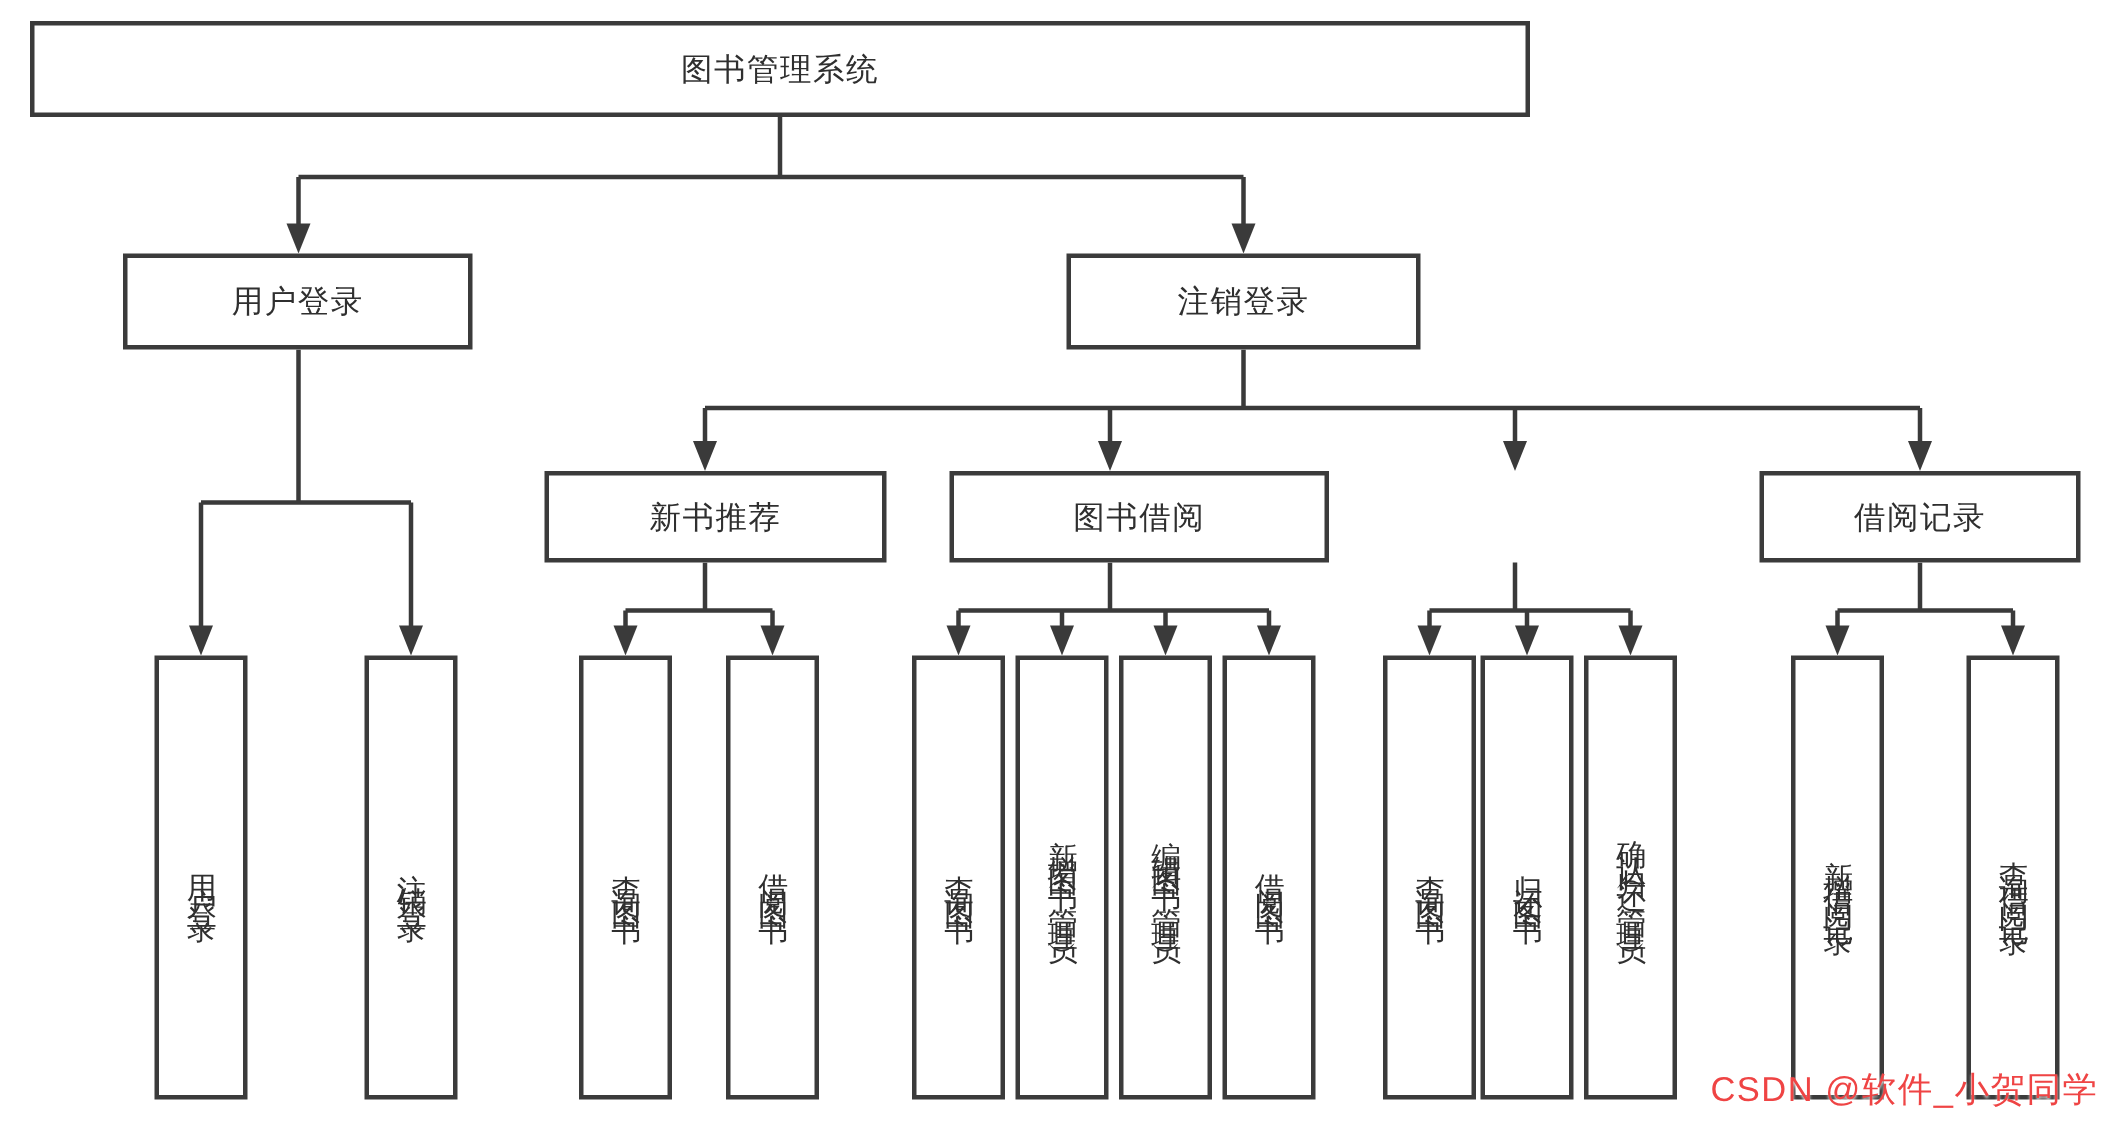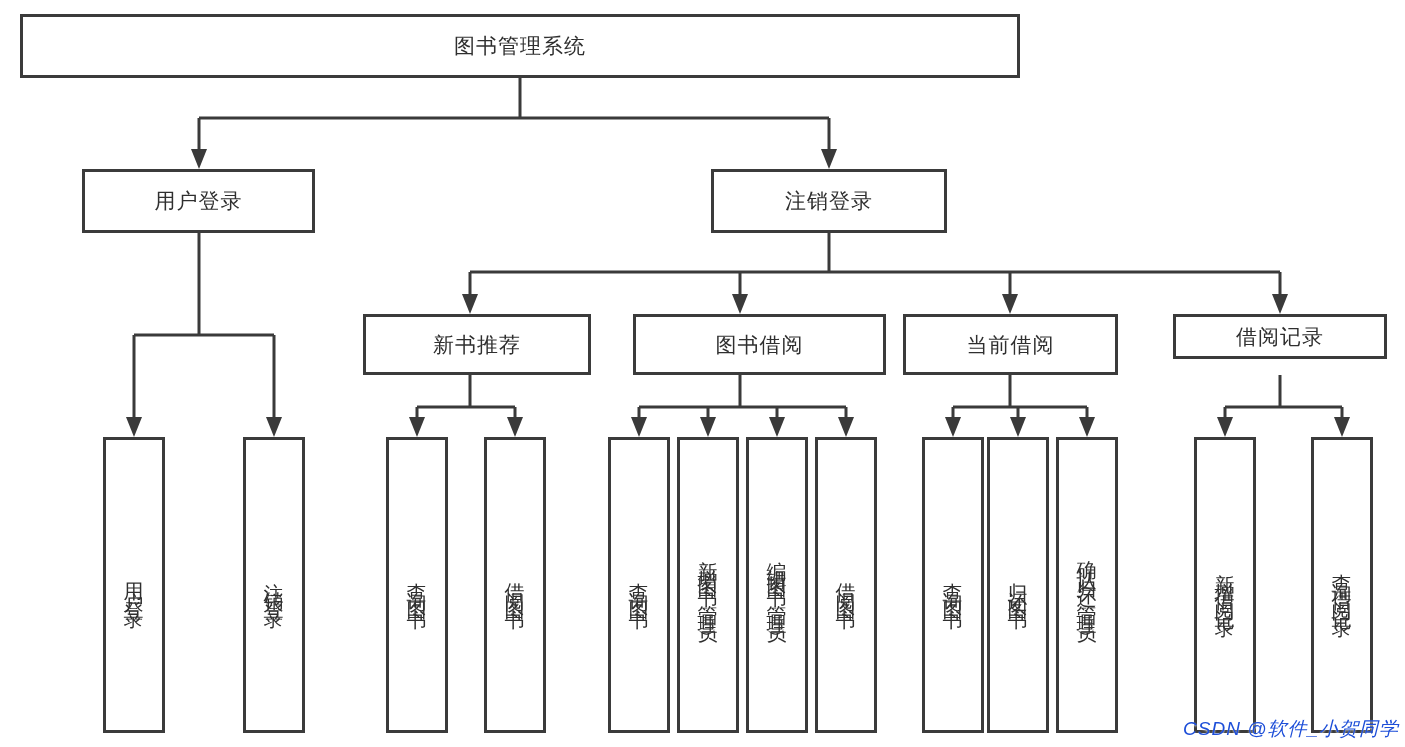--- a/index.html
+++ b/index.html
@@ -11,22 +11,22 @@
   .box{
     position:absolute;background:#ffffff;border:3px solid #3b3b3b;
     display:flex;align-items:center;justify-content:center;
     color:#2f2f2f;box-sizing:border-box;z-index:2;
   }
   .hlabel{font-size:21px;letter-spacing:1px;white-space:nowrap;}
   .leaf{writing-mode:vertical-rl;text-orientation:mixed;}
   .vlabel{font-size:20px;letter-spacing:9px;line-height:1;}
   .watermark{
     position:absolute;right:6px;bottom:5px;z-index:3;
-    font-size:19px;color:#1d4ed8;letter-spacing:1px;
-    text-shadow:0 1px 2px rgba(255,255,255,0.9);white-space:nowrap;font-style:italic;
+    font-size:23px;color:#ef4444;letter-spacing:1px;
+    text-shadow:0 1px 2px rgba(255,255,255,0.9);white-space:nowrap;
   }
 </style>
 </head>
 <body>
 
 <div class="canvas">
 
   <svg class="wires" width="1405" height="747" viewBox="0 0 1405 747">
     <g stroke="#3a3a3a" stroke-width="3" fill="none">
       <path d="M520 68 V118 M199 118 H829 M199 118 V151 M829 118 V151"></path>
@@ -70,24 +70,21 @@
   <div class="box" style="left:711px;top:169px;width:236px;height:64px">
     <span class="hlabel">注销登录</span>
   </div>
 
   <div class="box" style="left:363px;top:314px;width:228px;height:61px">
     <span class="hlabel">新书推荐</span>
   </div>
   <div class="box" style="left:633px;top:314px;width:253px;height:61px">
     <span class="hlabel">图书借阅</span>
   </div>
-  <div class="box" style="left:903px;top:314px;width:215px;height:61px">
-    <span class="hlabel">当前借阅</span>
-  </div>
-  <div class="box" style="left:1173px;top:314px;width:214px;height:45px">
+  <div class="box" style="left:1173px;top:314px;width:214px;height:61px">
     <span class="hlabel">借阅记录</span>
   </div>
 
   <div class="box leaf" style="left:103px;top:437px;width:62px;height:296px">
     <span class="vlabel">用户登录</span>
   </div>
   <div class="box leaf" style="left:243px;top:437px;width:62px;height:296px">
     <span class="vlabel">注销登录</span>
   </div>
   <div class="box leaf" style="left:386px;top:437px;width:62px;height:296px">

